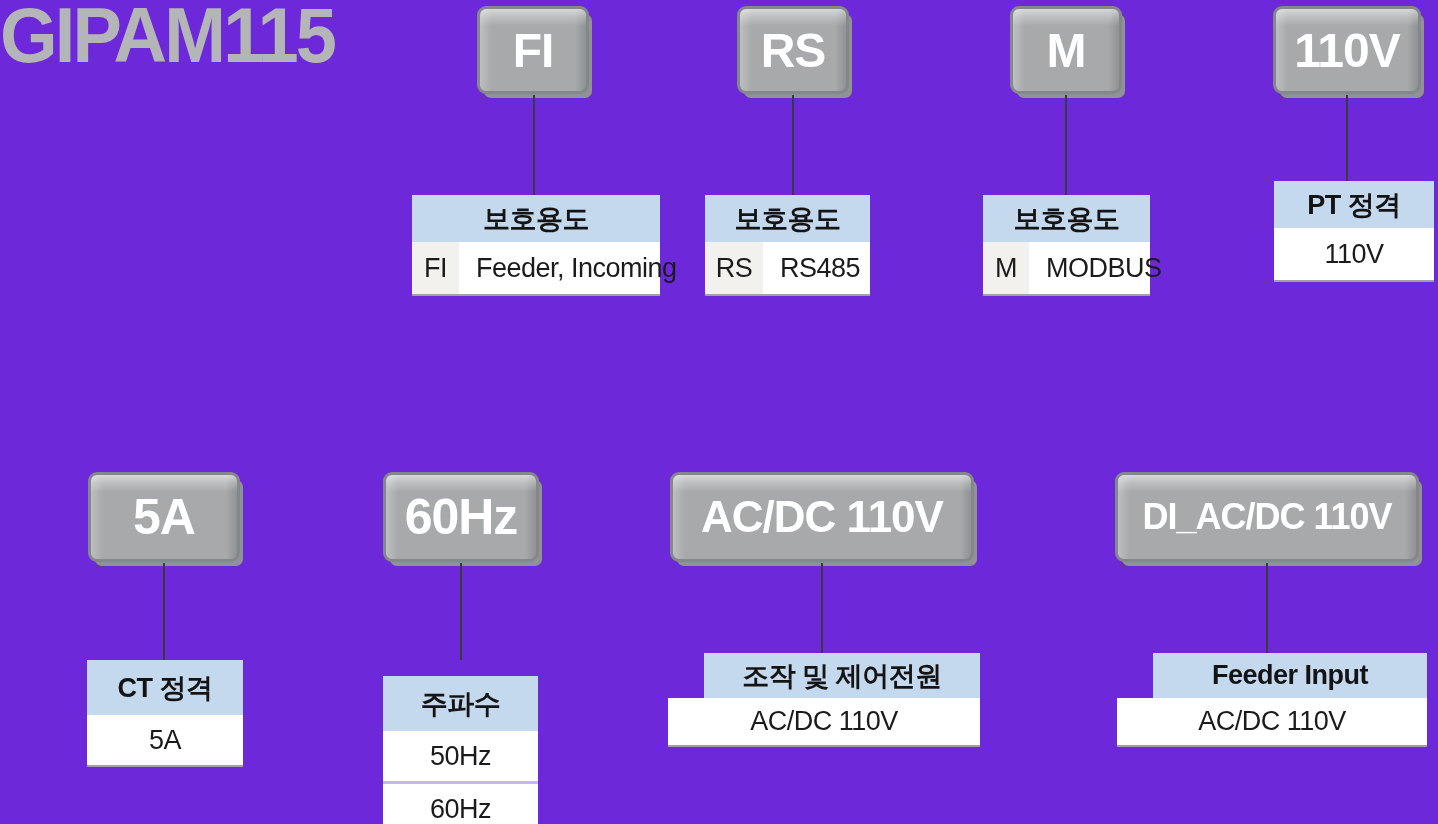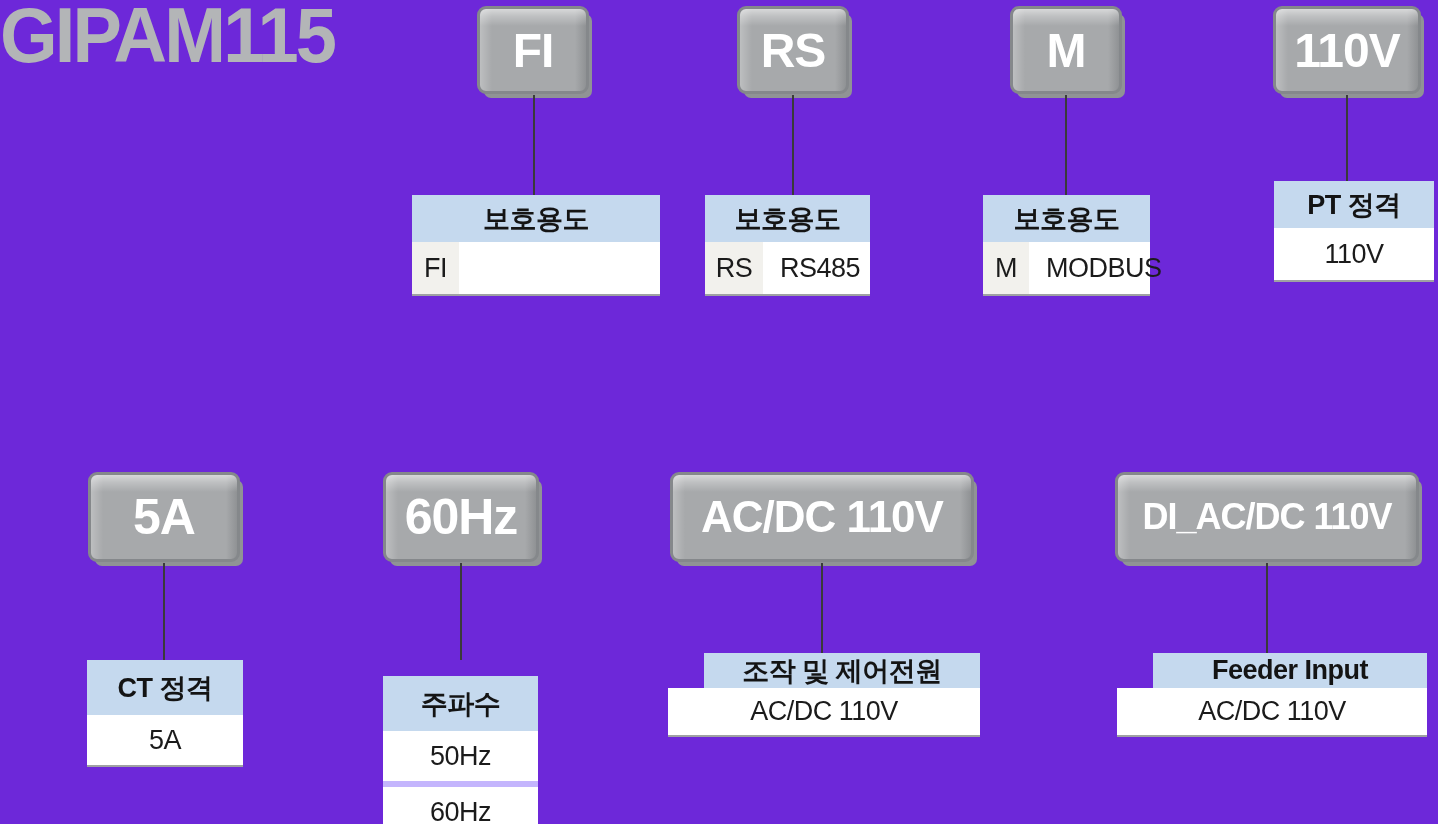--- a/index.html
+++ b/index.html
@@ -62,31 +62,31 @@
   .t5{left:383px;top:676px;width:155px;}
   .t6{left:668px;top:653px;width:312px;}
   .t7{left:1117px;top:653px;width:310px;}
 
   .thead{
     background:#c5d9ee;display:flex;align-items:center;justify-content:center;
     font-weight:bold;font-size:27px;color:#141414;height:47px;
     letter-spacing:-0.5px;white-space:nowrap;
   }
   .t4 .thead,.t5 .thead{height:55px;}
-  .t6 .thead,.t7 .thead{height:35px;margin-left:36px;}
+  .t6 .thead,.t7 .thead{height:45px;margin-left:36px;}
 
   .trow{
     display:flex;align-items:center;background:#ffffff;
     height:52px;border-bottom:2px solid #9fa1a3;
     font-size:27px;color:#1b1b1b;letter-spacing:-0.5px;white-space:nowrap;
   }
   .t4 .trow{height:50px;}
   .t5 .trow{height:50px;}
   .t6 .trow,.t7 .trow{height:47px;}
-  .t5 .trow.mid{border-bottom:6px solid #c4b5fd;}
+  .t5 .trow.mid{border-bottom:3px solid #c4b5fd;}
 
   .tcode{
     background:#f2f1ed;align-self:stretch;flex:0 0 auto;
     display:flex;align-items:center;justify-content:center;
   }
   .t0 .tcode{width:47px;}
   .t1 .tcode{width:58px;}
   .t2 .tcode{width:46px;}
   .tval{padding-left:17px;}
   .trow.center{justify-content:center;}
@@ -100,20 +100,21 @@
   <div class="page-title">GIPAM115</div>
 
   <div class="keycap kc0">
     <span>FI</span>
   </div>
   <div class="connector c0"></div>
   <div class="tbl t0">
     <div class="thead">보호용도</div>
     <div class="trow">
       <div class="tcode">FI</div>
+      <div class="tval">Feeder, Incoming</div>
     </div>
   </div>
 
   <div class="keycap kc1">
     <span>RS</span>
   </div>
   <div class="connector c1"></div>
   <div class="tbl t1">
     <div class="thead">보호용도</div>
     <div class="trow">

